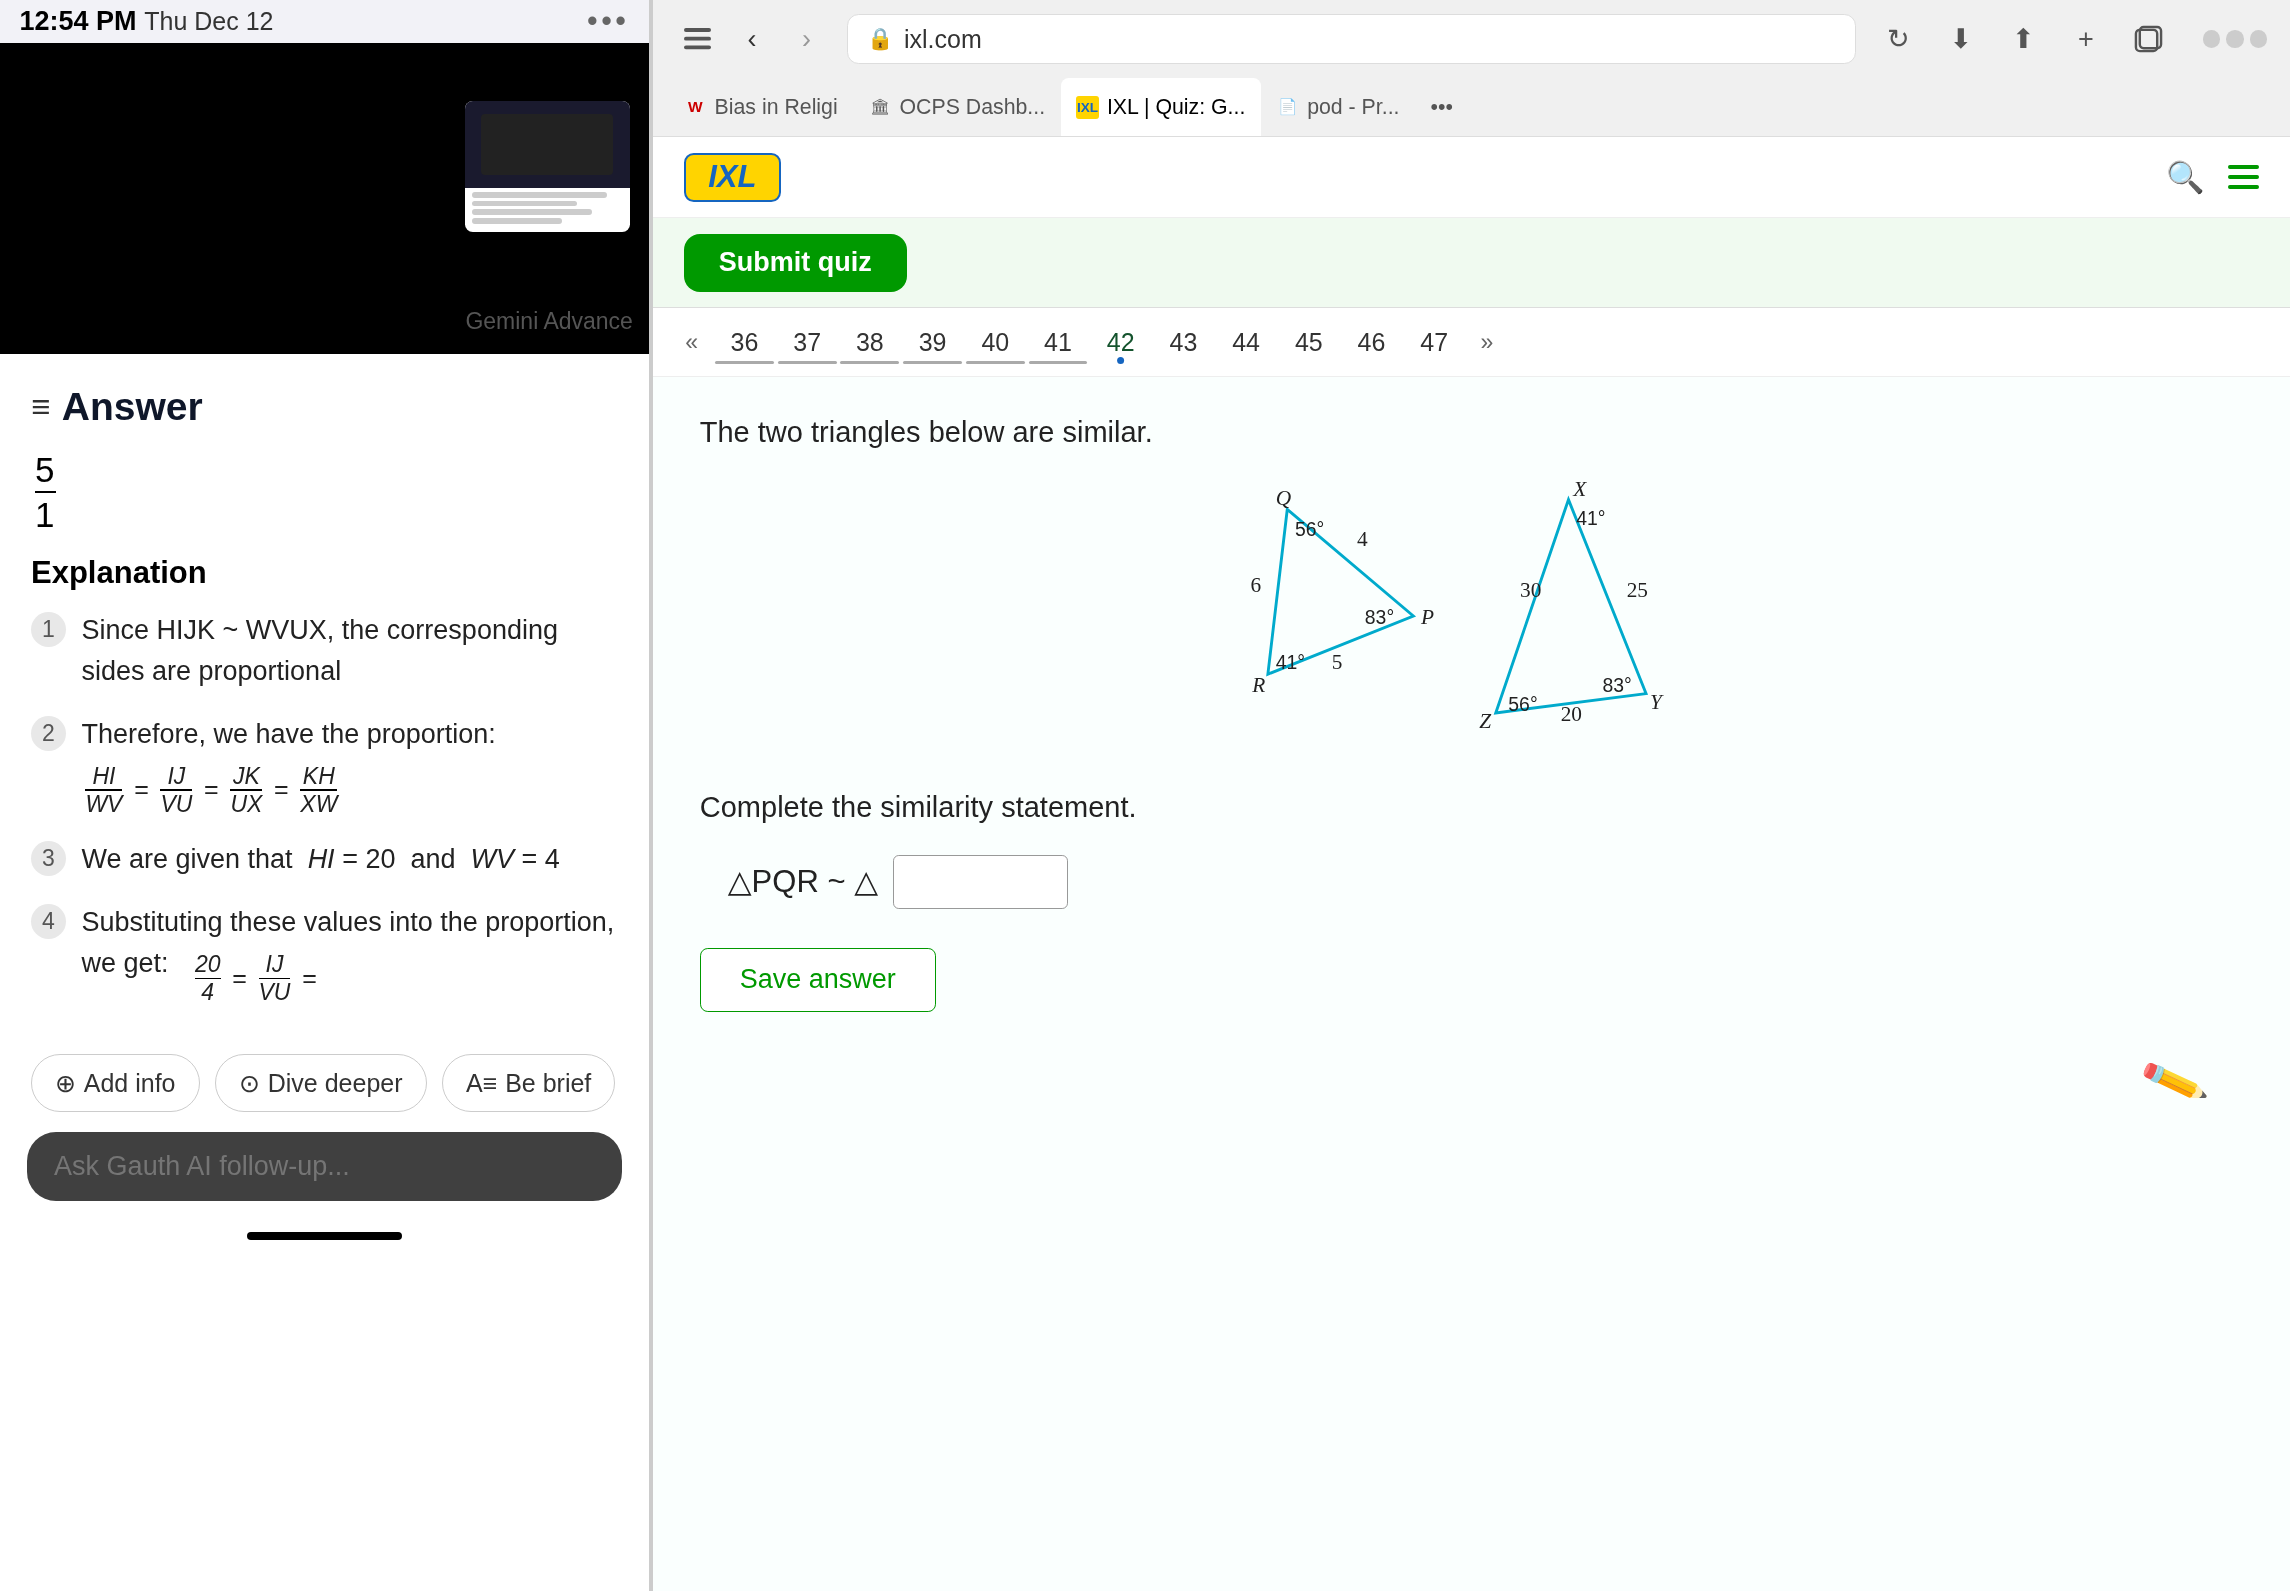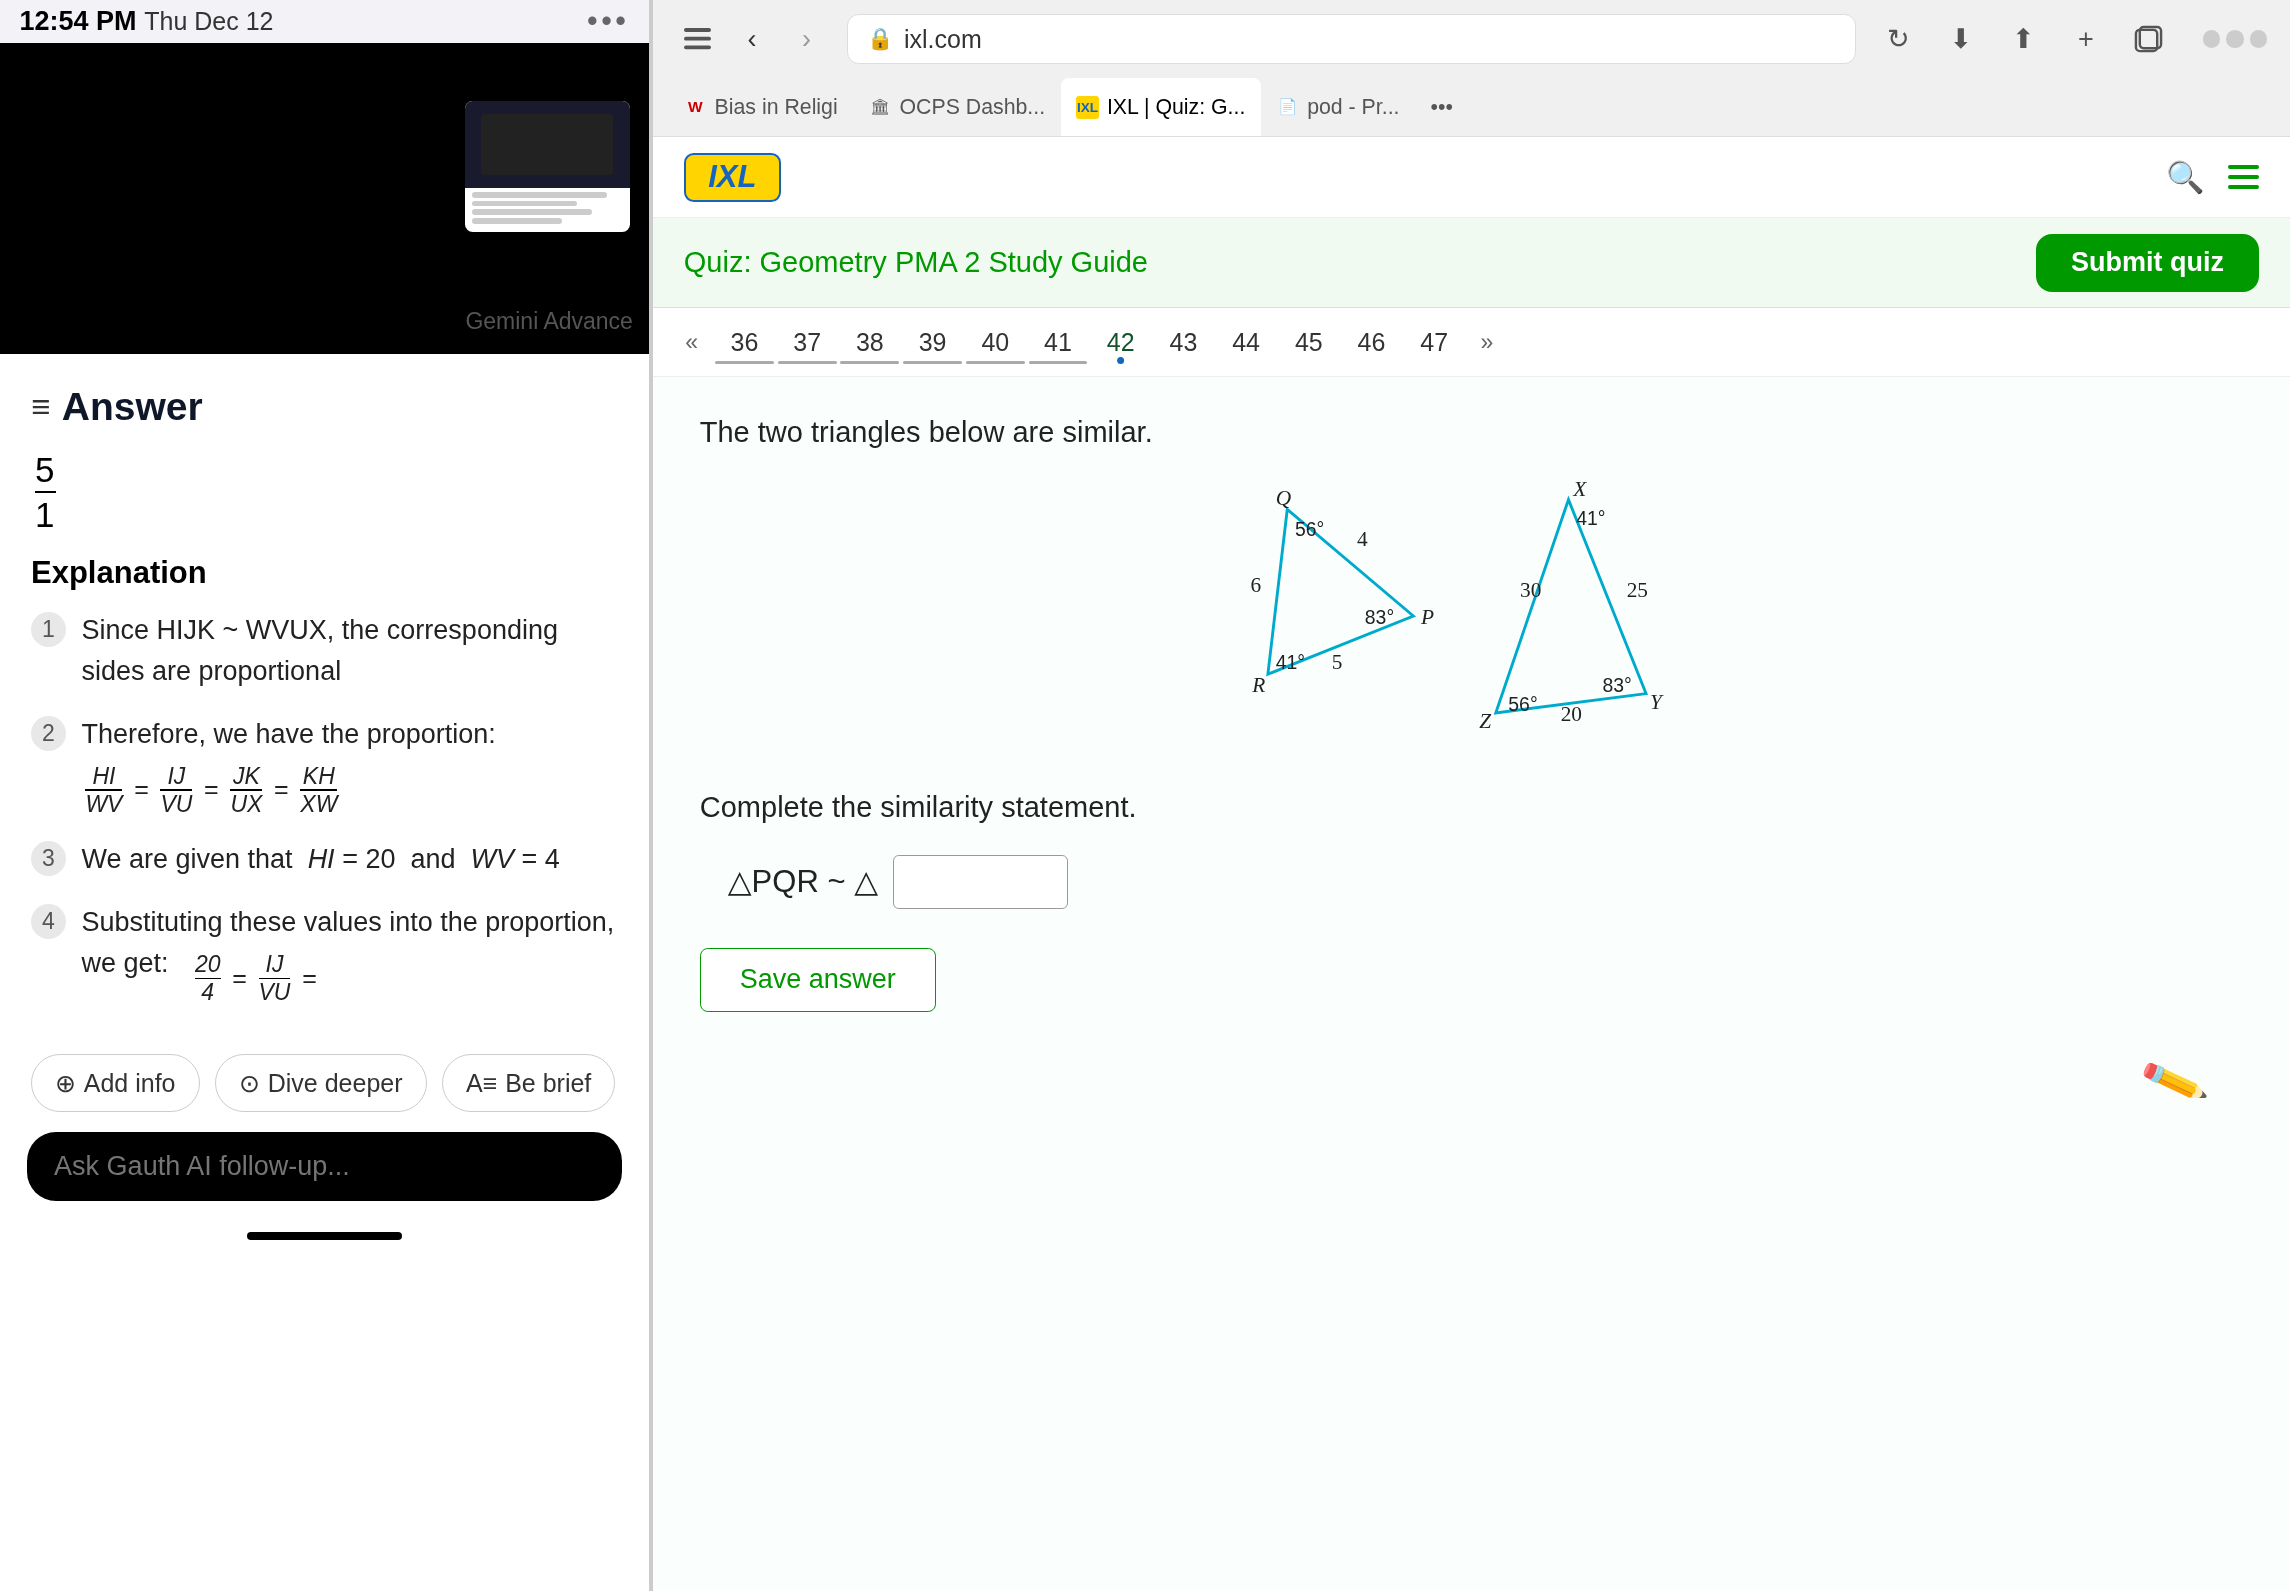--- a/index.html
+++ b/index.html
@@ -239,21 +239,21 @@
       padding: 13.6px 23px;
       border: 1.5px solid #ccc;
       border-radius: 29px;
       background: #fff;
       font-size: 25px;
       color: #333;
       cursor: pointer;
     }
 
     .ask-input-bar {
-      background: #000000;
+      background: #404040;
       border-radius: 29px;
       padding: 19.4px 27px;
       margin: 0 -3.9px 19.4px;
       font-size: 27px;
       color: #999;
       border: none;
       width: calc(100% + 7.8px);
     }
 
     .bottom-bar {
@@ -846,21 +846,20 @@
         <div class="search-icon-btn">🔍</div>
         <div class="menu-icon-btn">
           <div class="menu-line"></div>
           <div class="menu-line"></div>
           <div class="menu-line"></div>
         </div>
       </div>
     </div>
 
     <div class="quiz-header-bar">
-      <span class="quiz-title">Quiz: Geometry PMA 2 Study Guide</span>
       <button class="submit-quiz-btn">Submit quiz</button>
     </div>
 
     <div class="question-nav">
       <div class="nav-arrow">«</div>
 
       <div class="q-num answered"><span>36</span></div>
       <div class="q-num answered"><span>37</span></div>
       <div class="q-num answered"><span>38</span></div>
       <div class="q-num answered"><span>39</span></div>

